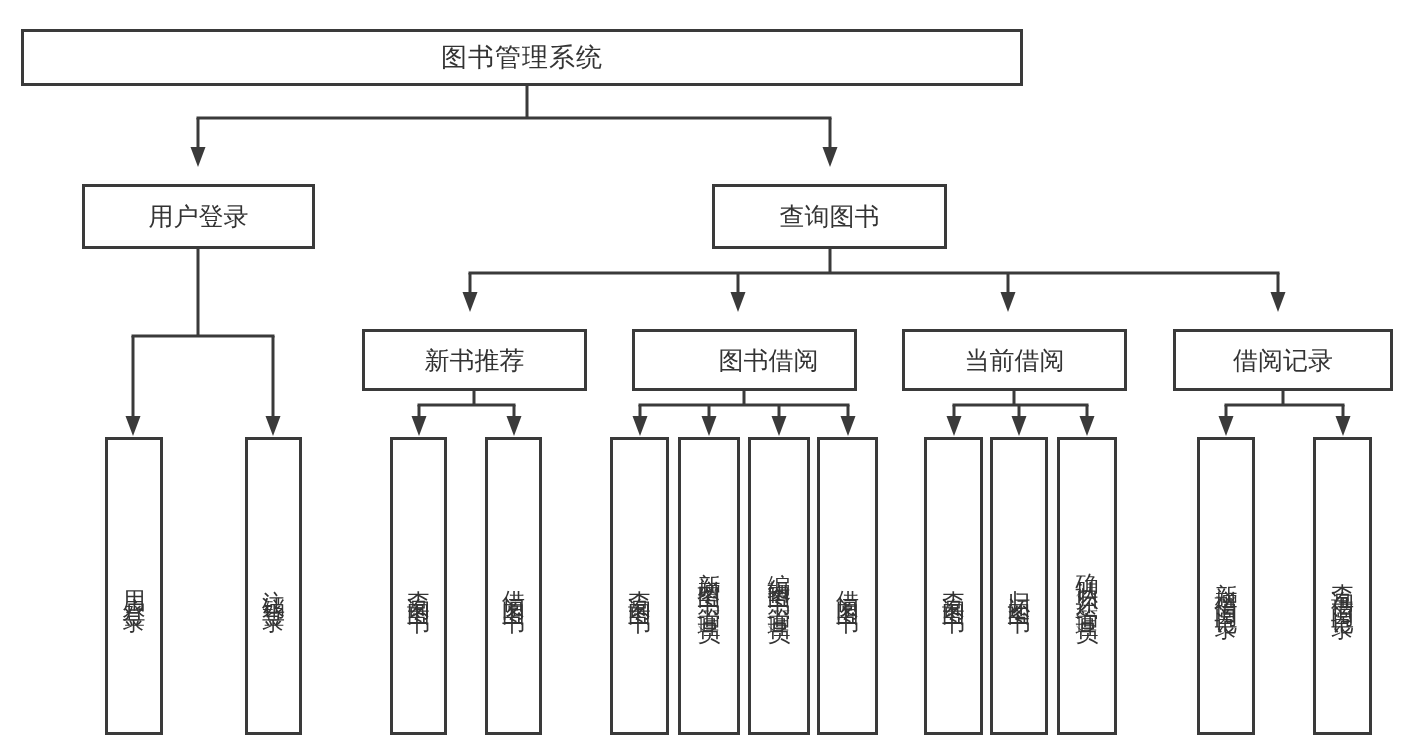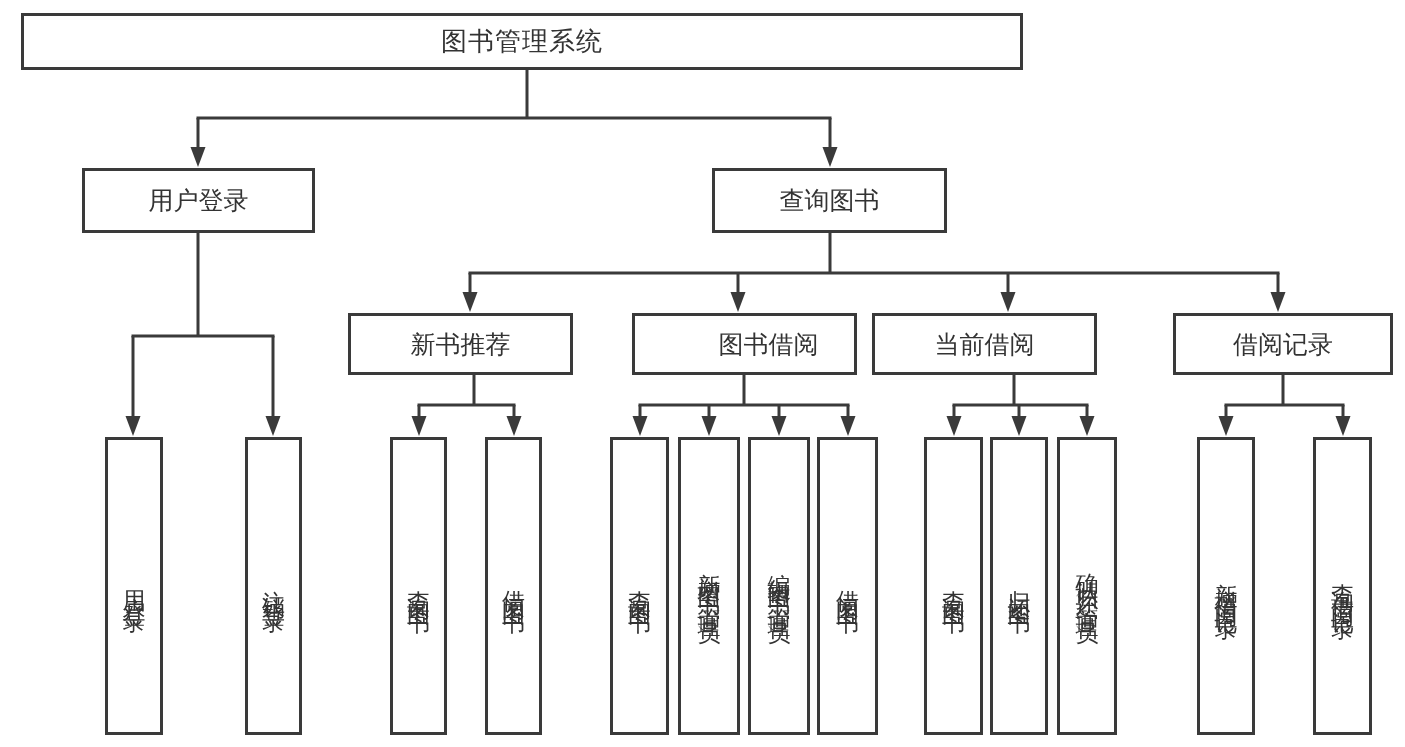--- a/index.html
+++ b/index.html
@@ -31,20 +31,21 @@
     position: absolute;
     border: 3px solid var(--line);
     background: var(--bg);
     display: flex;
     align-items: center;
     justify-content: center;
     color: var(--text);
     font-size: 25px;
     z-index: 2;
     white-space: nowrap;
+    margin-top: 16px;
   }
   .box.root { font-size: 26px; letter-spacing: 1px; }
   .leaf {
     position: absolute;
     top: 437px;
     height: 298px;
     border: 3px solid var(--line);
     background: var(--bg);
     display: flex;
     align-items: center;
@@ -126,23 +127,23 @@
     <polygon points="1218.5,416 1233.5,416 1226,436"></polygon>
     <line x1="1343" y1="405" x2="1343" y2="418"></line>
     <polygon points="1335.5,416 1350.5,416 1343,436"></polygon>
   </svg>
 
   <div class="box root" style="left:21px; top:13px; width:1002px; height:57px;">图书管理系统</div>
 
   <div class="box" style="left:82px; top:168px; width:233px; height:65px;">用户登录</div>
   <div class="box" style="left:712px; top:168px; width:235px; height:65px;">查询图书</div>
 
-  <div class="box" style="left:348px; top:313px; width:225px; height:62px;font-family:Liberation Serif, serif;">新书推荐</div>
+  <div class="box" style="left:362px; top:313px; width:225px; height:62px;font-family:Liberation Serif, serif;">新书推荐</div>
   <div class="box" style="left:632px; top:313px; width:225px; height:62px;padding-left:48px;">图书借阅</div>
-  <div class="box" style="left:872px; top:313px; width:225px; height:62px;">当前借阅</div>
+  <div class="box" style="left:902px; top:313px; width:225px; height:62px;">当前借阅</div>
   <div class="box" style="left:1173px; top:313px; width:220px; height:62px;">借阅记录</div>
 
   <div class="leaf" style="left:105px; width:58px;">用户登录</div>
   <div class="leaf" style="left:245px; width:57px;">注销登录</div>
 
   <div class="leaf" style="left:390px; width:57px;">查询图书</div>
   <div class="leaf" style="left:485px; width:57px;">借阅图书</div>
 
   <div class="leaf" style="left:610px; width:59px;">查询图书</div>
   <div class="leaf" style="left:678px; width:62px;">新增图书（管理员）</div>

